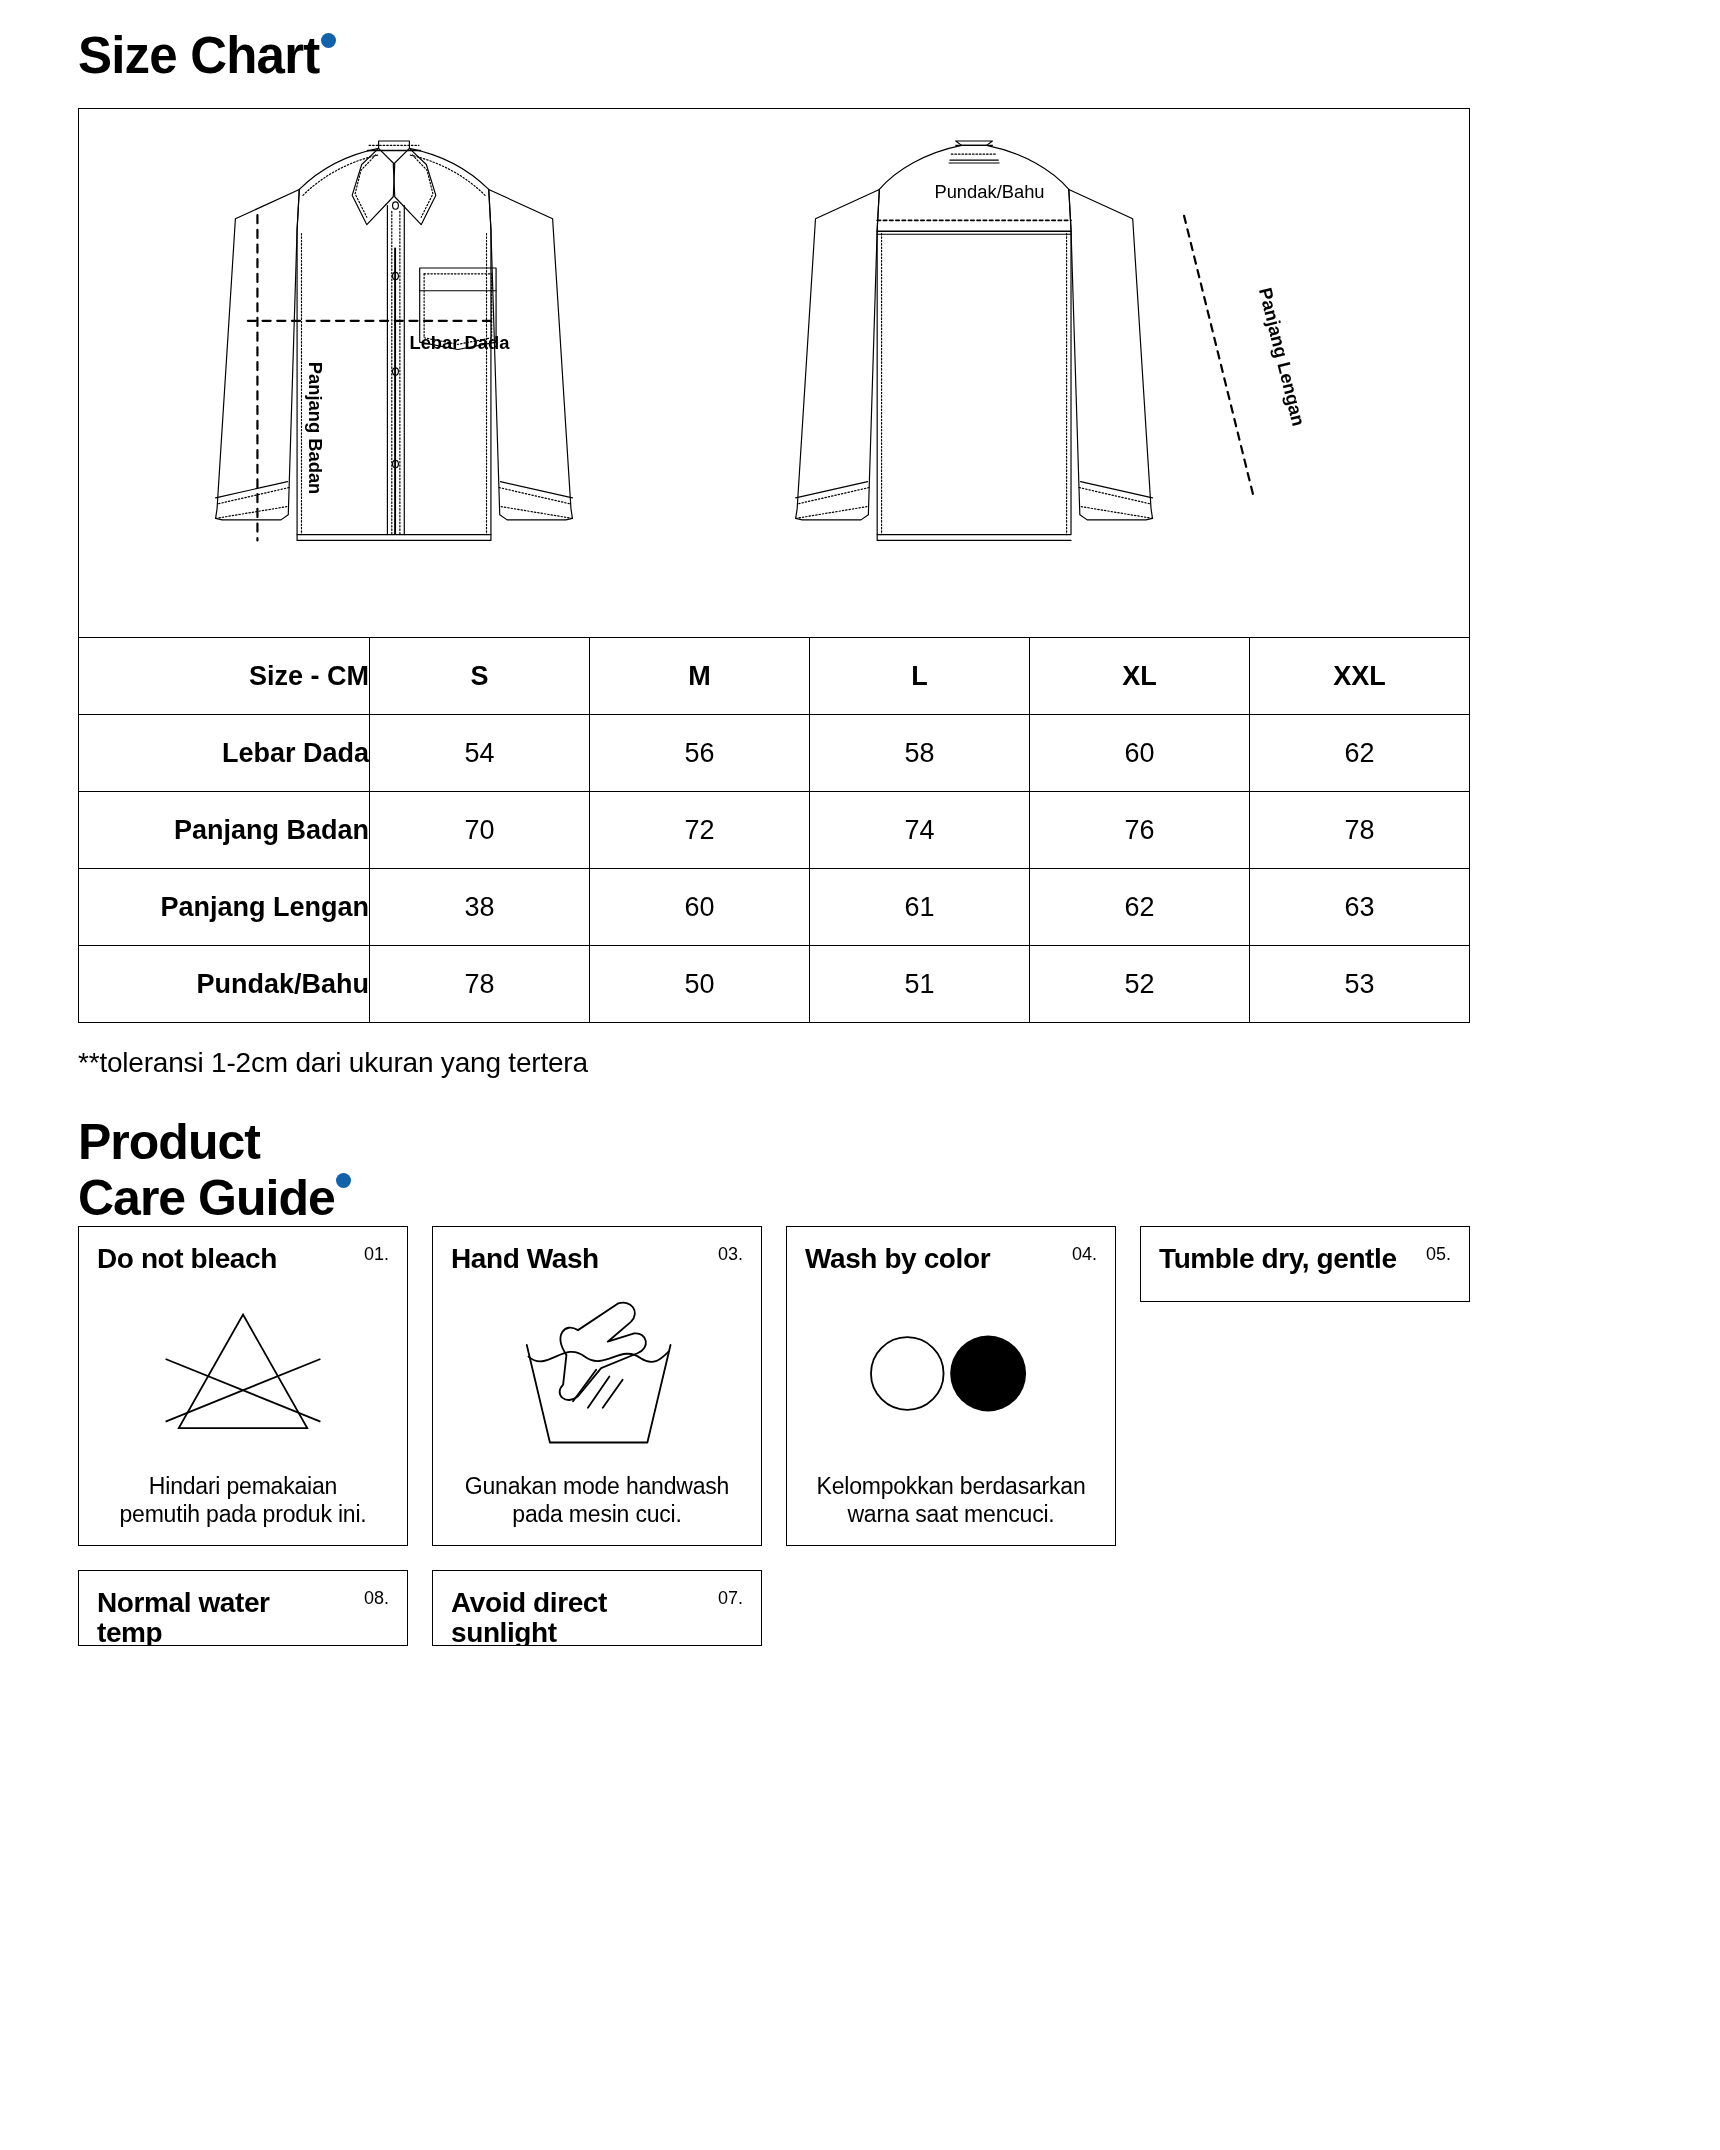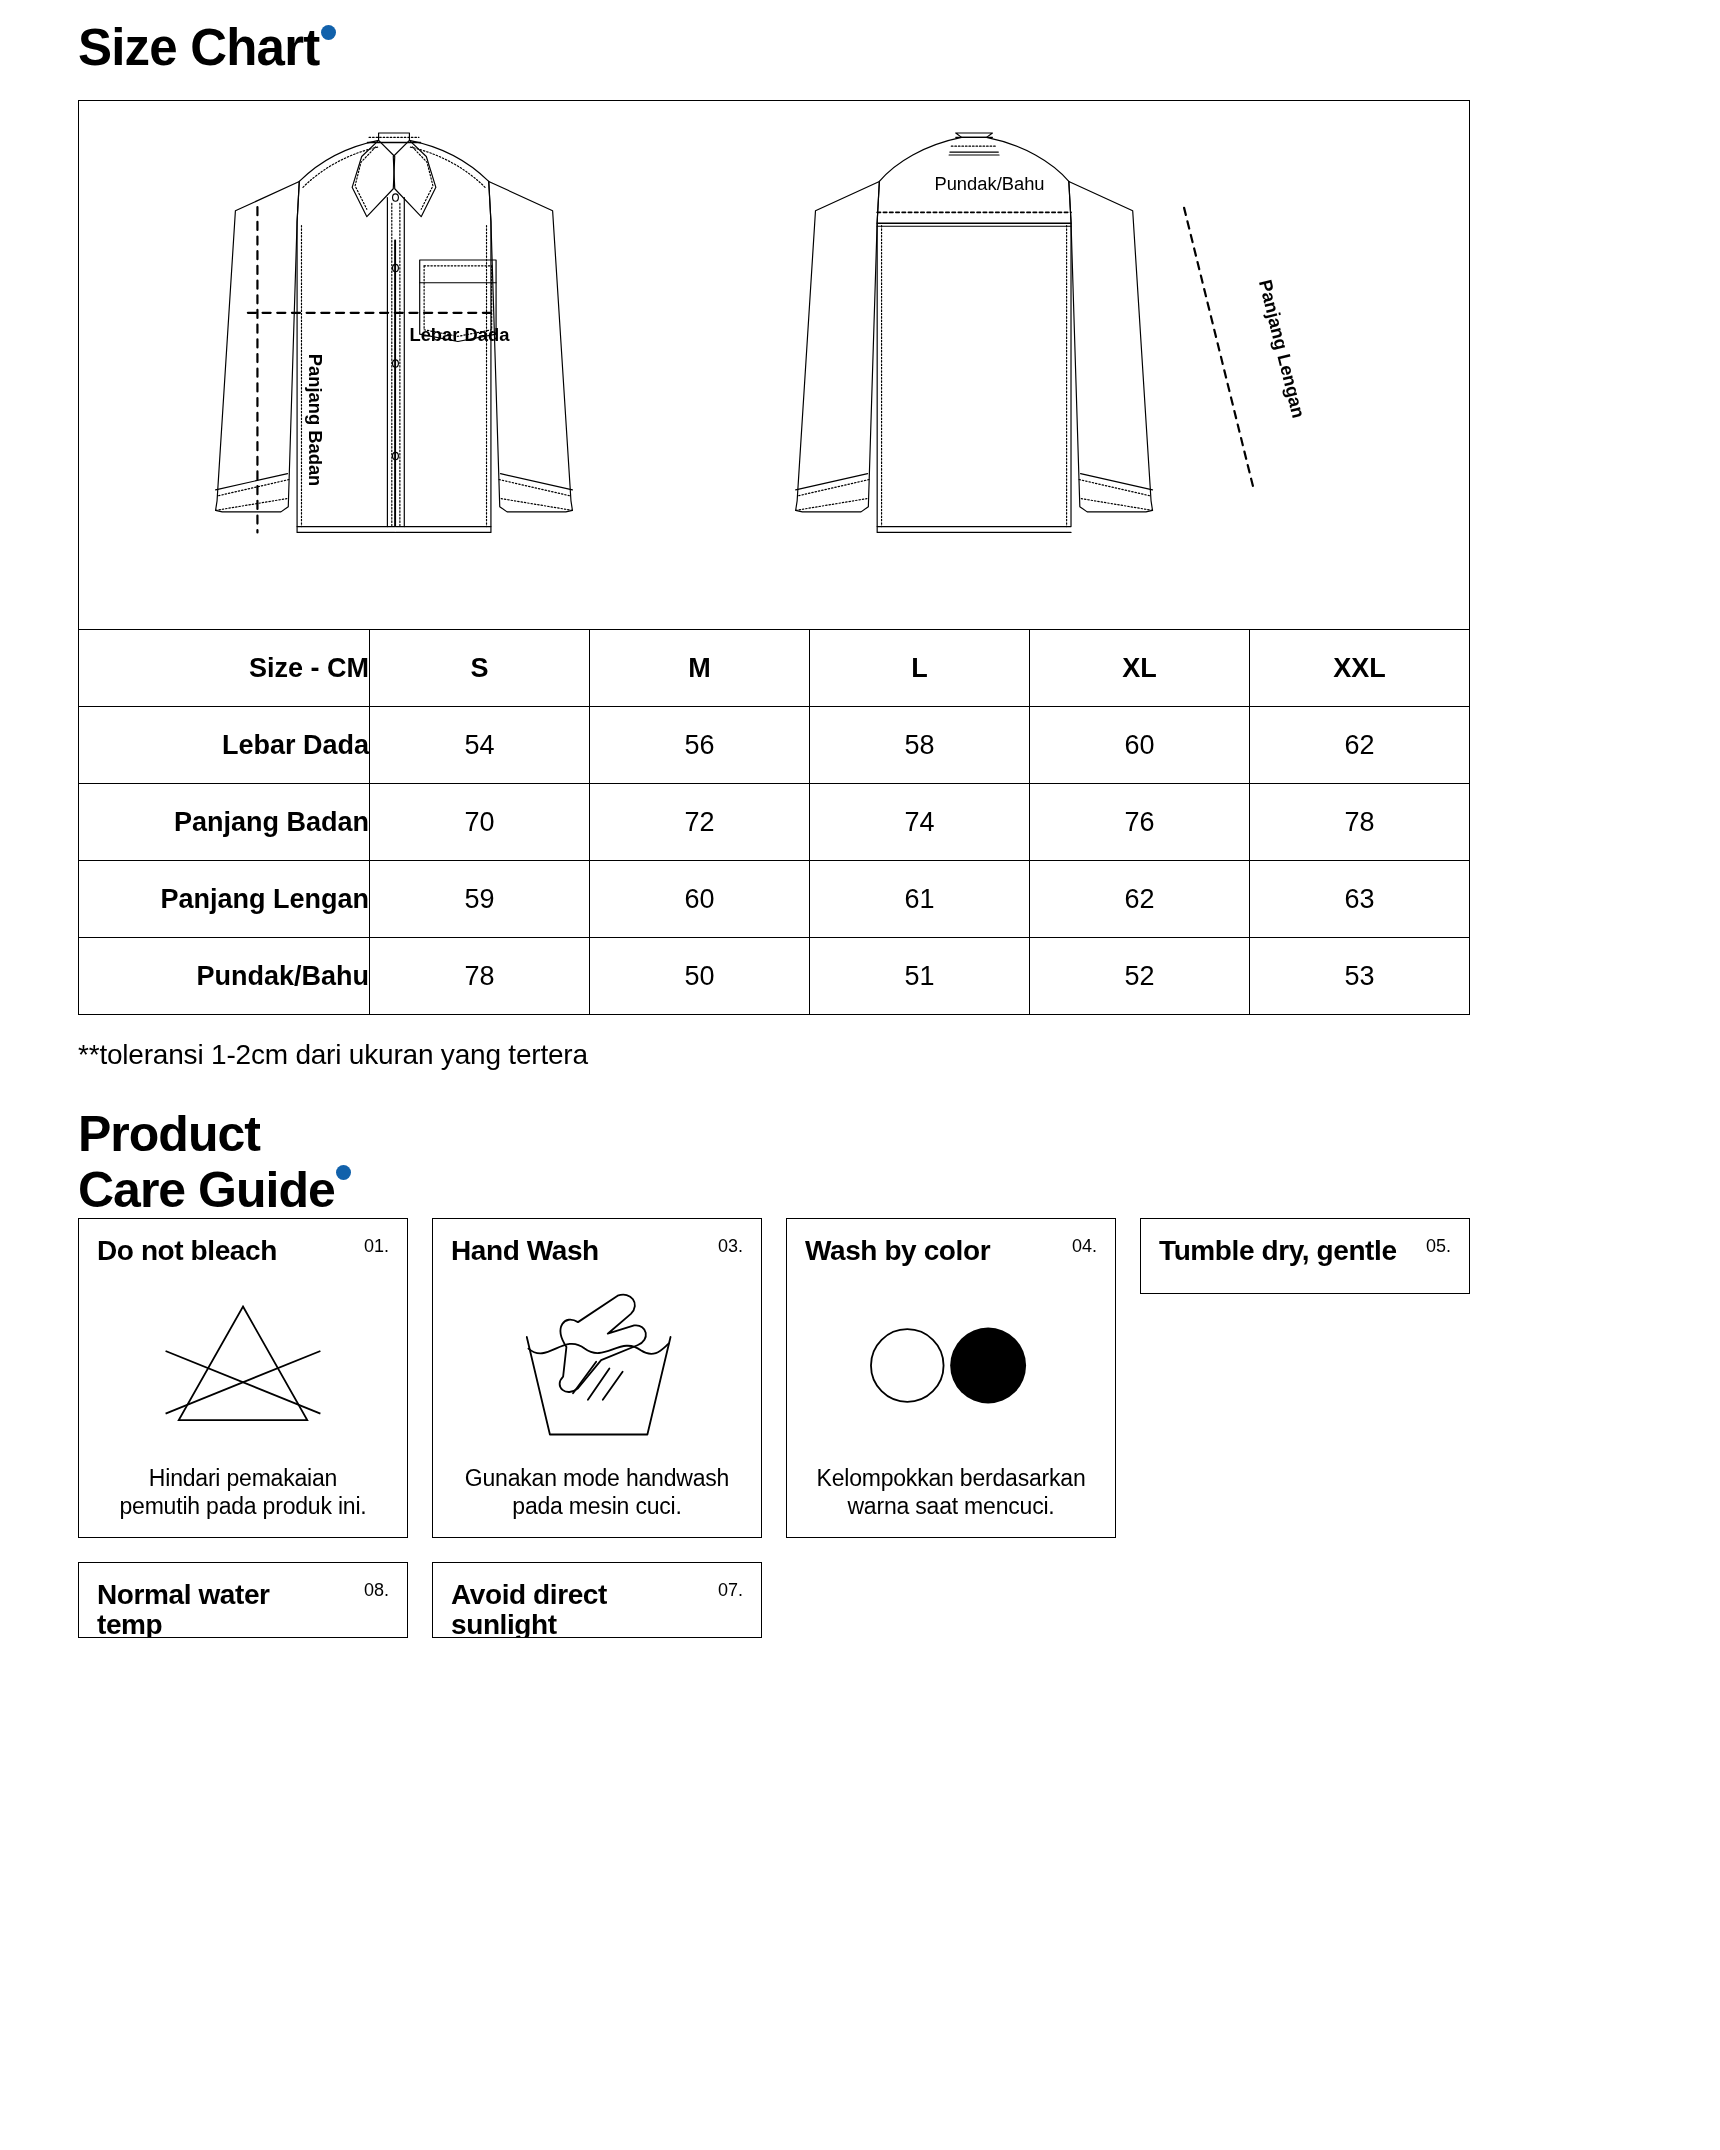--- a/index.html
+++ b/index.html
@@ -10,21 +10,21 @@
     background: #ffffff;
     font-family: "Liberation Sans", sans-serif;
     color: #000000;
     overflow: hidden;
   }
 
   .page {
     position: relative;
     width: 1548px;
     height: 2151px;
-    padding: 4px 78px;
+    padding: 12px 78px;
   }
 
   
   .page-title {
     font-size: 51px;
     font-weight: bold;
     letter-spacing: -0.8px;
     padding-top: 18px;
     line-height: 1.0;
     display: inline-block;
@@ -281,21 +281,21 @@
         <tr>
           <td class="rowhead">Panjang Badan</td>
           <td>70</td>
           <td>72</td>
           <td>74</td>
           <td>76</td>
           <td>78</td>
         </tr>
         <tr>
           <td class="rowhead">Panjang Lengan</td>
-          <td>59</td>
+          <td>38</td>
           <td>60</td>
           <td>61</td>
           <td>62</td>
           <td>63</td>
         </tr>
         <tr>
           <td class="rowhead">Pundak/Bahu</td>
           <td>78</td>
           <td>50</td>
           <td>51</td>

